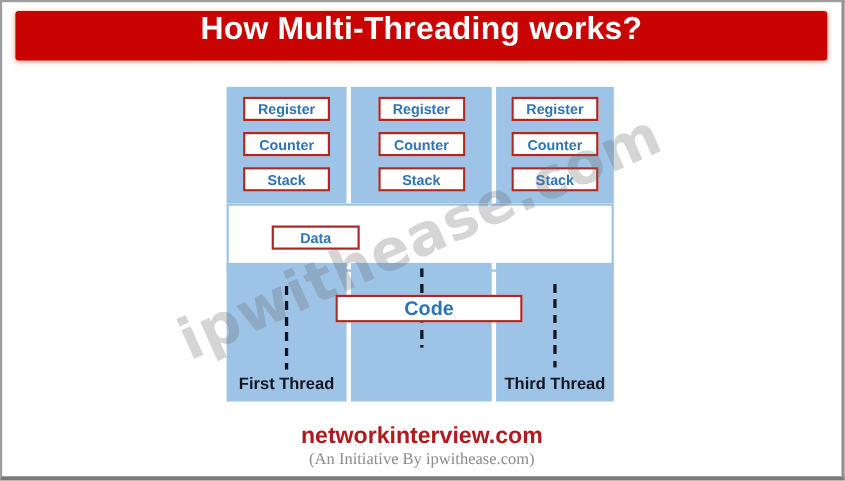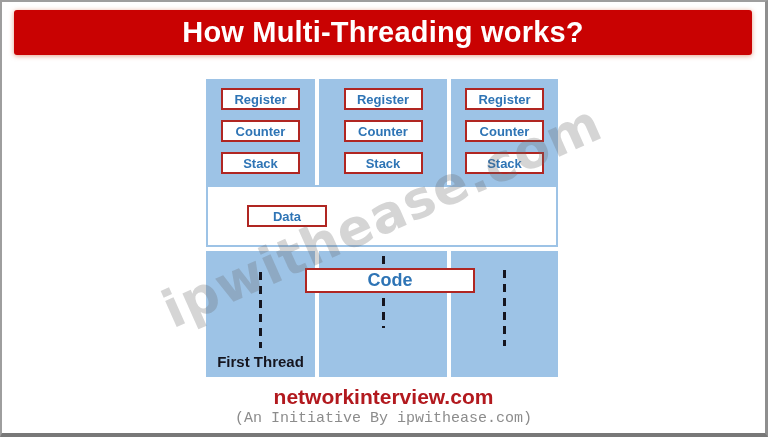--- a/index.html
+++ b/index.html
@@ -7,21 +7,21 @@
     position:relative; width:768px; height:437px; box-sizing:border-box;
     background:#ffffff; overflow:hidden;
     border:2px solid #9e9e9e; border-right:3px solid #8f8f8f; border-bottom:4px solid #787878;
     font-family:"Liberation Sans", sans-serif;
   }
   
   .banner {
     position:absolute; left:12px; top:8px; width:738px; height:45px;
     background:#C90202; border-radius:3px;
     box-shadow:0 1px 5px rgba(205,80,40,0.55);
-    display:flex; align-items:center; justify-content:center;
+    display:flex; justify-content:center;
   }
   .banner-title { color:#ffffff; font-size:29px; font-weight:bold; letter-spacing:0.2px; }
 
   
   .diagram { position:absolute; left:204px; top:77px; width:352px; height:294px; }
 
   .row-top { position:absolute; top:0; left:0; width:100%; height:106px; display:flex; gap:4px; }
   .col { background:#9DC3E6; box-sizing:border-box; }
   .c1 { width:109px; } .c2 { width:128px; } .c3 { flex:1; }
   .top-col { display:flex; flex-direction:column; align-items:center; padding-top:9px; gap:10px; }
@@ -33,21 +33,21 @@
     color:#2E74B5; font-weight:bold; font-size:13px;
   }
 
   .row-mid {
     position:absolute; top:106px; left:0; width:100%; height:62px; box-sizing:border-box;
     background:#ffffff; border:2px solid #9DC3E6;padding-left:27px;
   }
   .data-box  { position:absolute; left:39px;  top:18px; width:80px; height:22px; }
   .files-box { position:absolute; left:201px; top:18px; width:79px; height:22px; }
 
-  .row-bot { position:absolute; top:172px; left:0; width:100%; height:126px; display:flex; gap:4px; }
+  .row-bot { position:absolute; top:160px; left:0; width:100%; height:126px; display:flex; gap:4px; }
   .bot-col { position:relative; }
   .dash {
     position:absolute; width:3px; left:calc(50% - 1.5px);
     background:repeating-linear-gradient(to bottom, #15151F 0 8px, transparent 8px 14px);
   }
   .dash-1 { top:21px; height:76px; }
   .dash-2 { top:5px;  height:72px; }
   .dash-3 { top:19px; height:76px; }
   .thread-label {
     position:absolute; bottom:7px; left:0; width:100%; text-align:center;
@@ -65,21 +65,21 @@
     position:absolute; left:140px; top:184px; width:480px; z-index:6;
     text-align:center; transform:rotate(-24deg);
     font-family:"DejaVu Sans", sans-serif; font-weight:bold; font-size:52px;
     color:rgba(105,105,105,0.28); letter-spacing:1px; white-space:nowrap;
     pointer-events:none;
   }
 
   
   .footer { position:absolute; left:0; top:383px; width:100%; text-align:center; }
   .footer-site { color:#B2191E; font-weight:bold; font-size:21px; }
-  .footer-tagline { color:#8c8c8c; font-size:15px; margin-top:1px; font-family:Liberation Mono, monospace; }
+  .footer-tagline { color:#8c8c8c; font-size:15px; margin-top:1px; font-family:Liberation Serif, serif; }
 </style>
 </head>
 <body>
 
 <div class="frame">
 
   <div class="banner">
     <div class="banner-title">How Multi-Threading works?</div>
   </div>
 
@@ -112,20 +112,21 @@
     <div class="row-bot">
       <div class="col c1 bot-col">
         <div class="dash dash-1"></div>
         <div class="thread-label">First Thread</div>
       </div>
       <div class="col c2 bot-col">
         <div class="dash dash-2"></div>
       </div>
       <div class="col c3 bot-col">
         <div class="dash dash-3"></div>
+        <div class="thread-label">Third Thread</div>
       </div>
     </div>
 
     <div class="code-box">Code</div>
 
   </div>
 
   <div class="footer">
     <div class="footer-site">networkinterview.com</div>
     <div class="footer-tagline">(An Initiative By ipwithease.com)</div>

